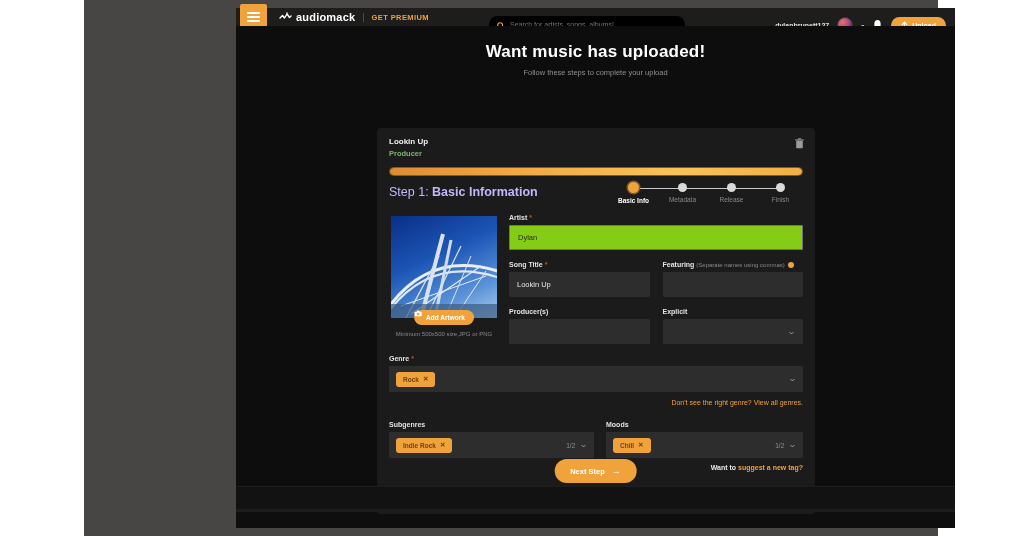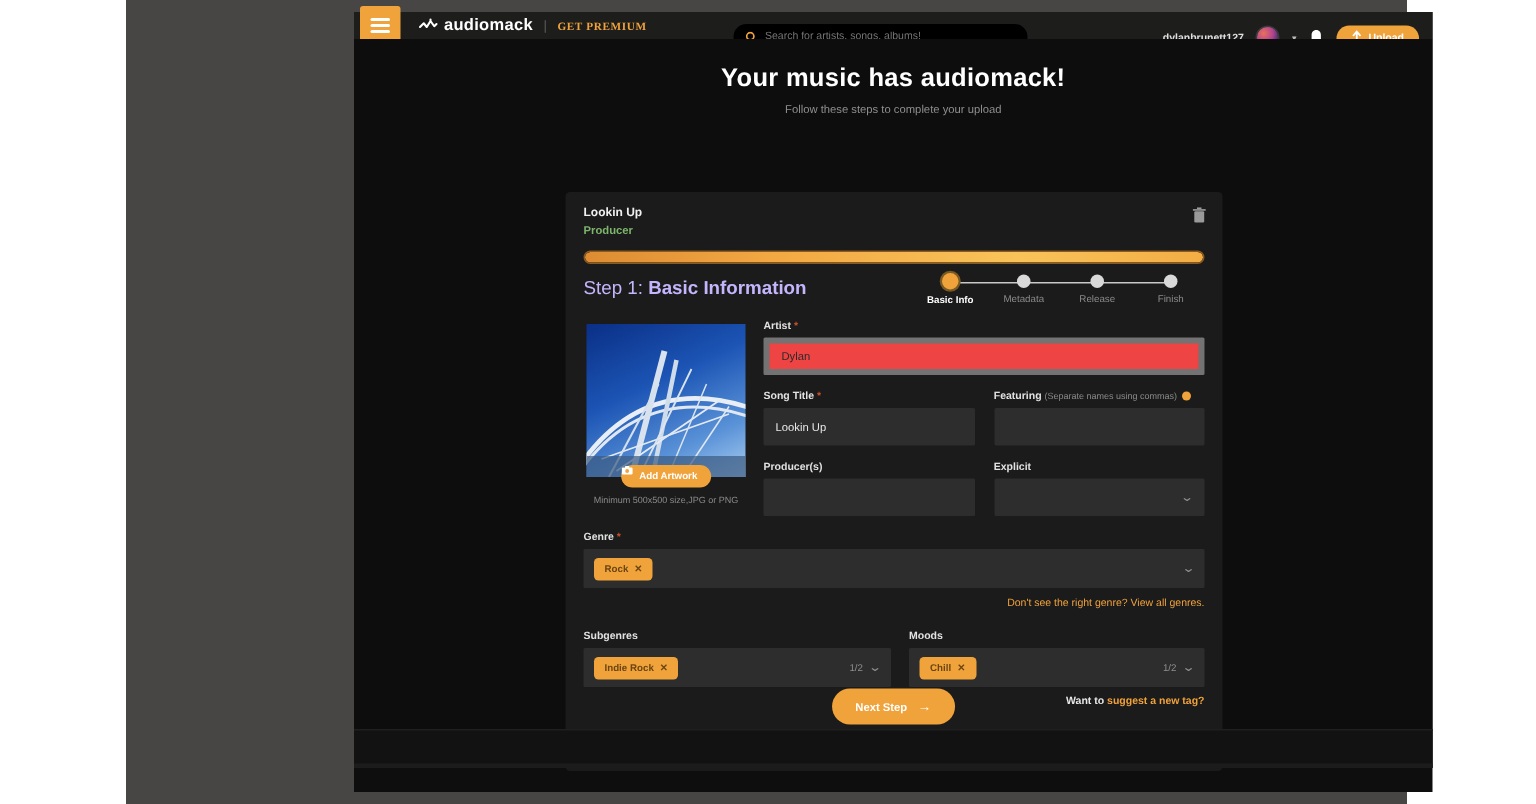--- a/index.html
+++ b/index.html
@@ -8,21 +8,21 @@
   .window { position:absolute; left:152px; top:8px; width:719px; height:520px; background:#0e0e0e; }
 
   
   .topbar { position:relative; height:18px; background:#1d1d1c; display:flex; align-items:center; }
   .hamburger { width:27px; height:27px; margin-left:4px; background:#f0a23b; border-radius:2px; display:flex; flex-direction:column; justify-content:center; align-items:center; gap:2.5px; cursor:pointer; flex:0 0 auto; }
   .hamburger i { display:block; width:13px; height:1.8px; background:#fff; border-radius:1px; }
   .logo { display:flex; align-items:center; margin-left:12px; gap:4px; }
   .logo svg { display:block; }
   .logo-text { color:#ffffff; font-weight:bold; font-size:11px; letter-spacing:.2px; }
   .pipe { color:#5a5a5a; font-size:9px; margin:0 3px; }
-  .premium { color:#f0a23b; font-weight:bold; font-size:7.5px; letter-spacing:.4px; cursor:pointer;font-family:Liberation Serif, serif; }
+  .premium { color:#f0a23b; font-weight:bold; font-size:7.5px; letter-spacing:.4px; cursor:pointer; }
   .search { position:absolute; left:253px; top:8px; width:196px; height:17px; background:#000000; border-radius:9px; display:flex; align-items:center; padding:0 8px; gap:5px; }
   .search input { flex:1; background:transparent; border:none; outline:none; color:#9a9a9a; font-size:7px; font-family:inherit; }
   .top-right { position:absolute; right:9px; top:0; height:34px; display:flex; align-items:center; gap:8px; }
   .username { color:#e0e0e0; font-size:7px; font-weight:bold; }
   .avatar { width:16px; height:16px; border-radius:50%; background:radial-gradient(circle at 32% 30%, #e8705c 0%, #b2448f 45%, #4d2d6e 75%, #231233 100%); border:1px solid #3a3a3a; cursor:pointer; }
   .caret { color:#bbbbbb; font-size:6px; cursor:pointer; }
   .bell { cursor:pointer; display:flex; }
   .upload-btn { background:#f0a23b; border:none; border-radius:9px; height:17px; padding:0 10px; display:flex; align-items:center; gap:4px; color:#ffffff; font-size:7px; font-weight:bold; font-family:inherit; cursor:pointer; }
 
   
@@ -55,21 +55,21 @@
   .add-artwork-btn { position:absolute; left:50%; transform:translateX(-50%); bottom:-7px; background:#f0a23b; border:none; border-radius:9px; height:15px; padding:0 9px; color:#ffffff; font-size:6.5px; font-weight:bold; font-family:inherit; display:flex; align-items:center; gap:3px; cursor:pointer; white-space:nowrap; z-index:3; }
   .artwork-hint { margin-top:13px; font-size:6px; color:#8a8a8a; text-align:center; }
 
   
   .form-col { position:absolute; left:132px; top:86px; width:294px; }
   .f-label { font-size:7px; font-weight:bold; color:#e2e2e2; margin-bottom:4px; }
   .req { color:#c9502c; margin-left:2px; }
   .hint { color:#8a8a8a; font-weight:normal; font-size:6px; }
   .info-dot { display:inline-block; width:6px; height:6px; border-radius:50%; background:#f0a23b; vertical-align:middle; margin-left:3px; }
   .t-input { width:100%; height:25px; background:#2d2d2d; border:none; outline:none; color:#e8e8e8; font-size:7.5px; padding:0 8px; font-family:inherit; border-radius:1px; }
-  .t-input.white { background:#ef4444; color:#2a2a2a; border:4px solid #737373; }
+  .t-input.white { background:#84cc16; color:#2a2a2a; border:1px solid #737373; }
   .f-row { display:flex; gap:13px; margin-top:11px; }
   .f-cell { flex:1; min-width:0; }
   .select-box { position:relative; height:25px; background:#2d2d2d; border-radius:1px; display:flex; align-items:center; padding:0 8px; cursor:pointer; }
   .chev { margin-left:auto; color:#8f8f8f; font-size:8px; line-height:1; transform:scaleX(1.4); }
 
   
   .genre-block { position:absolute; left:12px; right:12px; top:227px; }
   .tag-field { height:26px; background:#2d2d2d; border-radius:1px; display:flex; align-items:center; padding:0 7px; cursor:pointer; }
   .tag { background:#f0a23b; border-radius:3px; color:#6b4612; font-size:6.5px; font-weight:bold; padding:3.5px 7px; display:flex; align-items:center; gap:4px; white-space:nowrap; }
   .tag .x { cursor:pointer; font-size:6.5px; }
@@ -134,21 +134,21 @@
             <svg width="7" height="8" viewBox="0 0 8 9">
                 <path d="M4 8 L4 2 M1.5 4 L4 1.2 L6.5 4" stroke="#ffffff" stroke-width="1.4" fill="none" stroke-linecap="round"></path>
               </svg>
           </span>
           <span>Upload</span>
         </button>
       </div>
     </div>
 
     <div class="main">
-      <div class="page-title">Your music has audiomack!</div>
+      <div class="page-title">Want music has uploaded!</div>
       <div class="page-sub">Follow these steps to complete your upload</div>
 
       <div class="card">
         <div class="song-name">Lookin Up</div>
         <div class="song-status">Producer</div>
         <span class="trash">
           <svg width="9" height="11" viewBox="0 0 9 11">
               <rect x="1.2" y="2.8" width="6.6" height="7.5" rx="0.8" fill="#9a9a9a"></rect>
               <rect x="0.2" y="1.4" width="8.6" height="1.1" fill="#9a9a9a"></rect>
               <rect x="3" y="0.3" width="3" height="1.1" fill="#9a9a9a"></rect>

